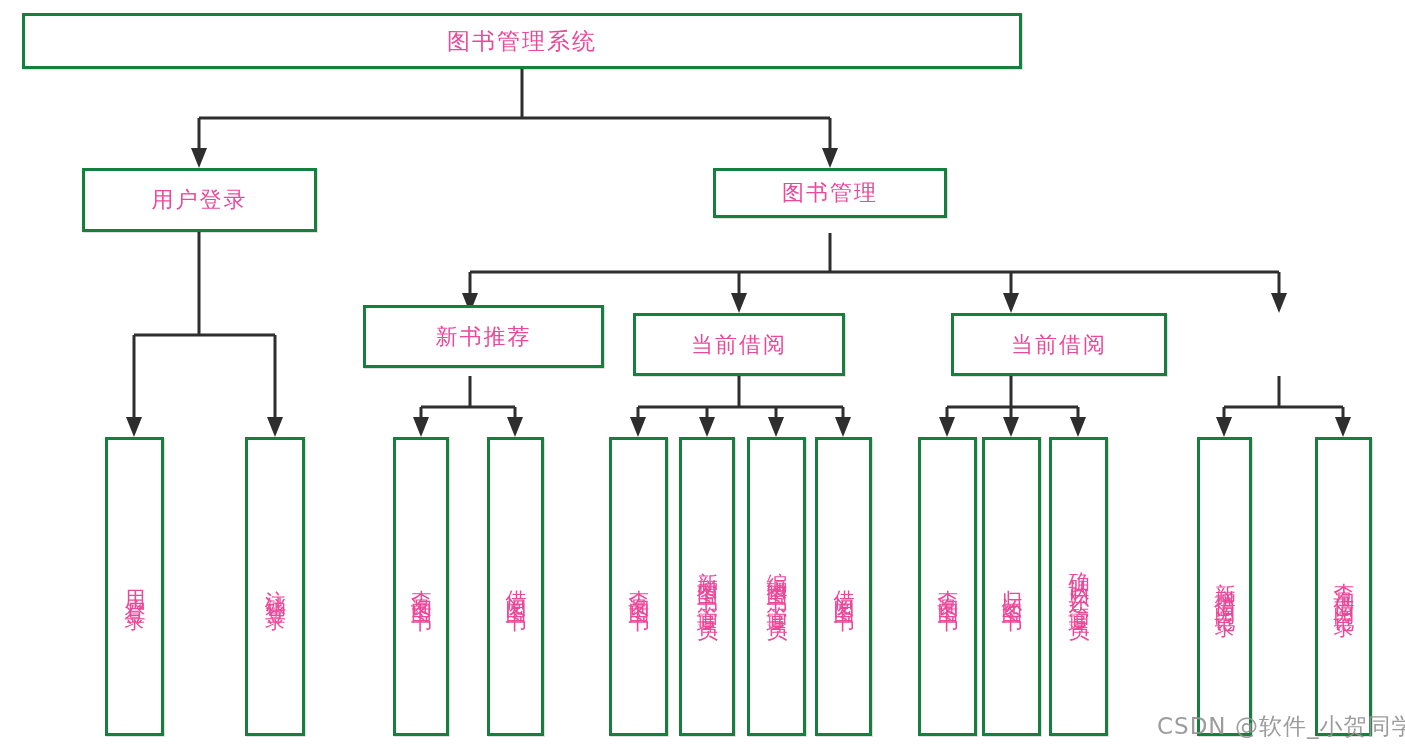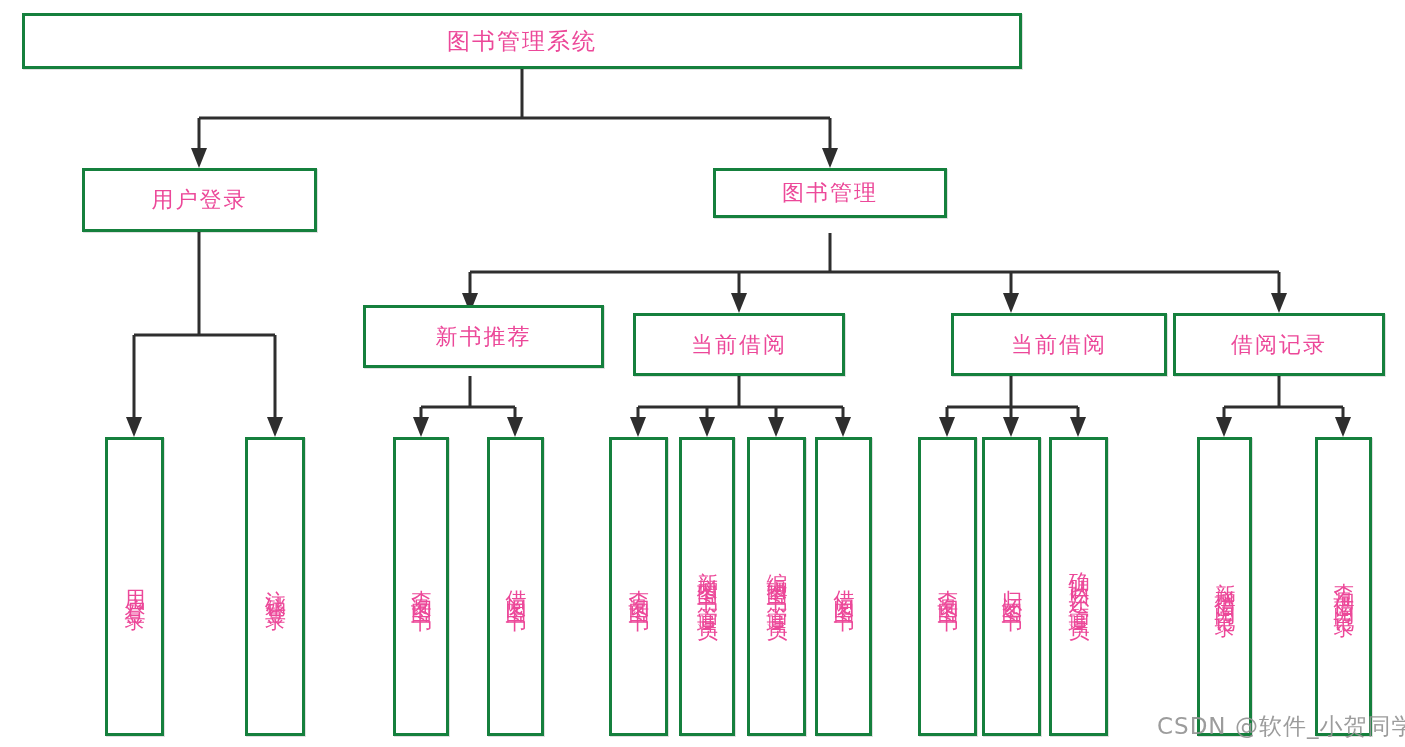--- a/index.html
+++ b/index.html
@@ -108,23 +108,20 @@
 
   <div class="node" style="left:363px; top:305px; width:241px; height:63px;">
     <span class="hlabel">新书推荐</span>
   </div>
   <div class="node" style="left:633px; top:313px; width:212px; height:63px;">
     <span class="hlabel">当前借阅</span>
   </div>
   <div class="node" style="left:951px; top:313px; width:216px; height:63px;">
     <span class="hlabel">当前借阅</span>
   </div>
-  <div class="node" style="left:1173px; top:313px; width:212px; height:63px;">
-    <span class="hlabel">借阅记录</span>
-  </div>
 
   <div class="node" style="left:105px; top:437px; width:59px; height:299px;">
     <span class="vlabel">用户登录</span>
   </div>
   <div class="node" style="left:245px; top:437px; width:60px; height:299px;">
     <span class="vlabel">注销登录</span>
   </div>
 
   <div class="node" style="left:393px; top:437px; width:56px; height:299px;">
     <span class="vlabel">查询图书</span>

